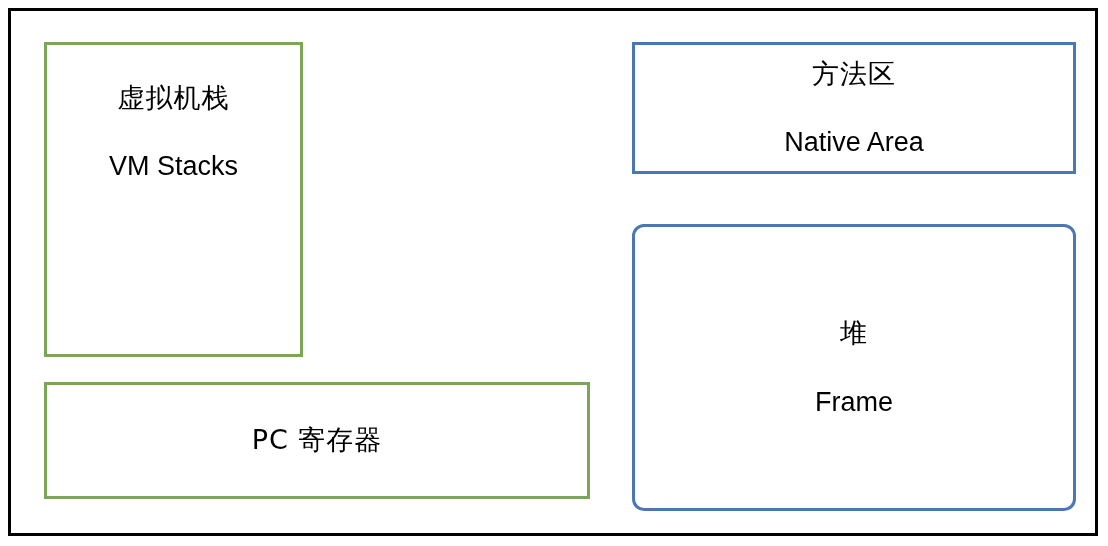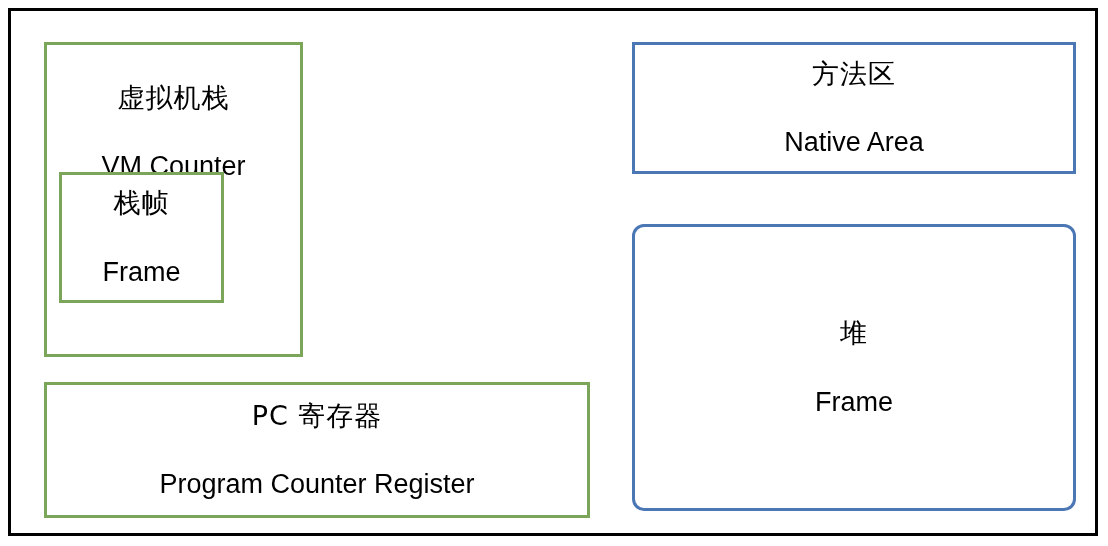--- a/index.html
+++ b/index.html
@@ -114,21 +114,21 @@
     height: 315px;
     justify-content: flex-start;
     padding-top: 88px;
   }
 
   
   #box-pc-register {
     left: 33px;
     top: 371px;
     width: 546px;
-    height: 136px;
+    height: 117px;
   }
 
   
   #box-method-area {
     left: 621px;
     top: 31px;
     width: 444px;
     height: 132px;
   }
 
@@ -143,36 +143,29 @@
 </head>
 <body>
 
 <div id="diagram-root">
 
   <div class="outer-frame">
 
     <div class="box box-green" id="box-vm-stacks">
       <div class="label-stack">
         <span class="label-cn">虚拟机栈</span>
-        <span class="label-en">VM Counter</span>
+        <span class="label-en">VM Stacks</span>
       </div>
     </div>
 
-    <div class="box box-green" id="box-frame">
-      <div class="label-stack">
-        <span class="label-cn">栈帧</span>
-        <span class="label-en">Frame</span>
-      </div>
-    </div>
 
 
     <div class="box box-green" id="box-pc-register">
       <div class="label-stack">
         <span class="label-cn">PC 寄存器</span>
-        <span class="label-en">Program Counter Register</span>
       </div>
     </div>
 
     <div class="box box-blue" id="box-method-area">
       <div class="label-stack">
         <span class="label-cn">方法区</span>
         <span class="label-en">Native Area</span>
       </div>
     </div>
 

